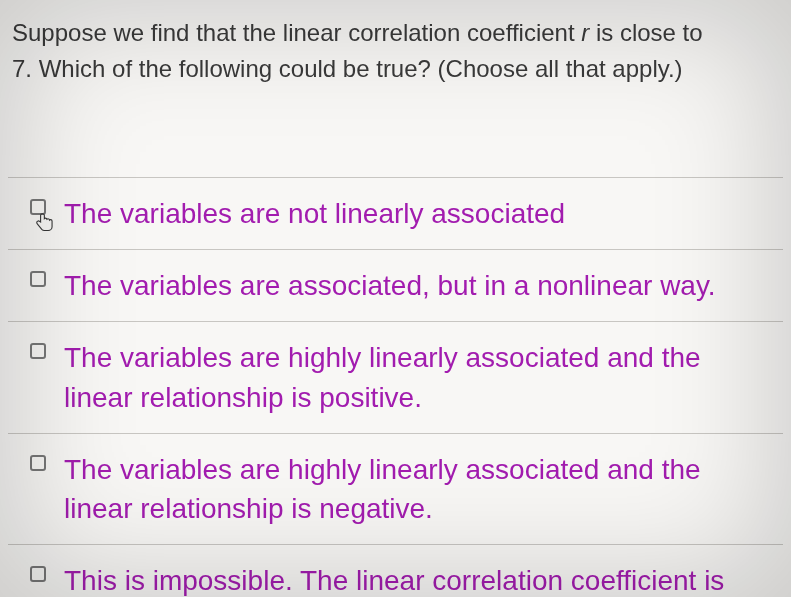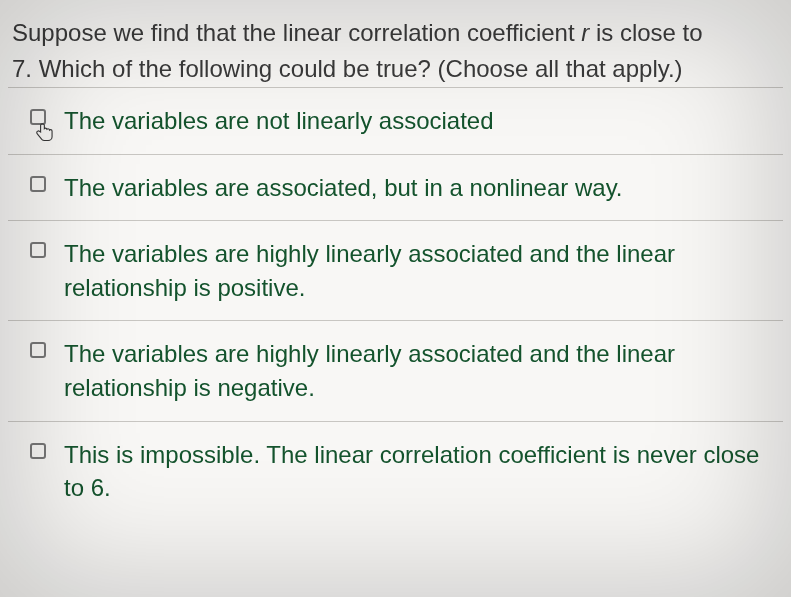--- a/index.html
+++ b/index.html
@@ -18,35 +18,36 @@
       overflow: hidden;
     }
     .container {
       padding: 15px 8px 0 8px;
     }
     .question {
       font-size: 24px;
       line-height: 1.5;
       color: #3a3a3a;
       padding: 0 4px 0 4px;
+      margin-bottom: 90px;
     }
     .italic {
       font-style: italic;
     }
     .options {
       border-top: 1px solid #c8c6c2;
     }
     .option-row {
       display: flex;
       align-items: flex-start;
       padding: 16px 10px 16px 22px;
       border-bottom: 1px solid #c8c6c2;
-      font-size: 24px;
+      font-size: 28px;
       line-height: 1.4;
-      color: #14532d;
+      color: #a21caf;
       position: relative;
     }
     .option-row:last-child {
       border-bottom: none;
     }
     .checkbox {
       width: 16px;
       height: 16px;
       border: 2px solid #777;
       border-radius: 3px;

